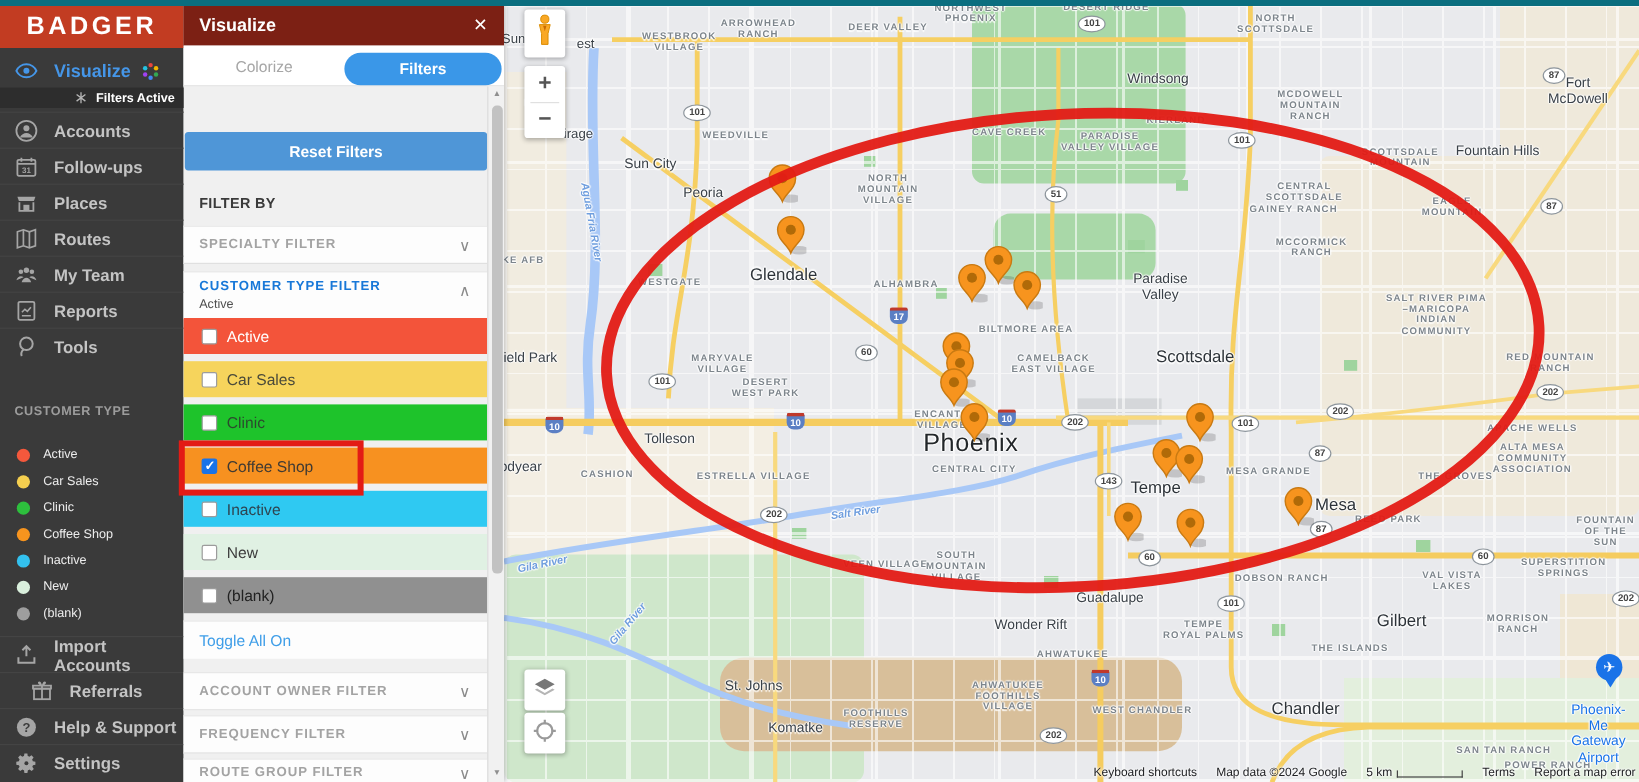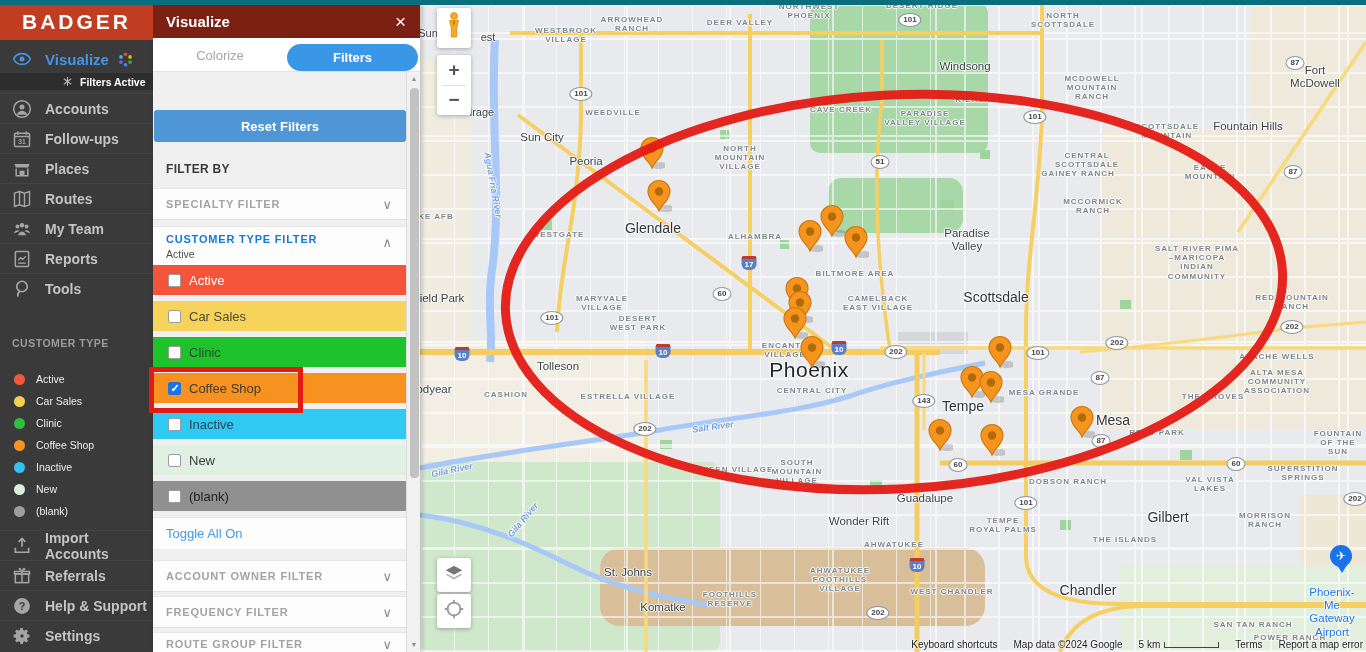--- a/index.html
+++ b/index.html
@@ -248,21 +248,21 @@
         <div class="map-label k-d" data-interactable="false" style="left: 365px; top: 350px;">ENCANTO
 VILLAGE</div>
         <div class="map-label k-d" data-interactable="false" style="left: 857px; top: 357px;">APACHE WELLS</div>
         <div class="map-label k-c" data-interactable="false" style="left: 138px; top: 367px;">Tolleson</div>
         <div class="map-label k-xl" data-interactable="false" style="left: 389px; top: 370px;">Phoenix</div>
         <div class="map-label k-d" data-interactable="false" style="left: 857px; top: 382px;">ALTA MESA
 COMMUNITY
 ASSOCIATION</div>
         <div class="map-label k-c" data-interactable="false" style="left: 14px; top: 390px;">odyear</div>
         <div class="map-label k-d" data-interactable="false" style="left: 392px; top: 391px;">CENTRAL CITY</div>
-        <div class="map-label k-d" data-interactable="false" style="left: 624px; top: 393px;">MESA GRANDE</div>
+        <div class="map-label k-d" data-interactable="false" style="left: 637px; top: 393px;">MESA GRANDE</div>
         <div class="map-label k-d" data-interactable="false" style="left: 86px; top: 395px;">CASHION</div>
         <div class="map-label k-d" data-interactable="false" style="left: 208px; top: 397px;">ESTRELLA VILLAGE</div>
         <div class="map-label k-d" data-interactable="false" style="left: 793px; top: 397px;">THE GROVES</div>
         <div class="map-label k-lg" data-interactable="false" style="left: 543px; top: 406px;">Tempe</div>
         <div class="map-label k-lg" data-interactable="false" style="left: 693px; top: 420px;">Mesa</div>
         <div class="map-label k-d" data-interactable="false" style="left: 737px; top: 433px;">REED PARK</div>
         <div class="map-label k-d" data-interactable="false" style="left: 918px; top: 443px;">FOUNTAIN
 OF THE SUN</div>
         <div class="map-label k-d" data-interactable="false" style="left: 318px; top: 470px;">VEEN VILLAGE</div>
         <div class="map-label k-d" data-interactable="false" style="left: 377px; top: 472px;">SOUTH
@@ -635,21 +635,21 @@
     </div>
     <div class="side-item" data-interactable="true" style="top: 530px;">
       <span class="side-ico" data-interactable="false">
         <svg viewBox="0 0 24 24">
           <path d="M12 3v10M8 7l4-4 4 4" fill="none" stroke="currentColor" stroke-width="2"></path>
           <path d="M4 14v5.5h16V14" fill="none" stroke="currentColor" stroke-width="2"></path>
         </svg>
       </span>
       <span class="side-lbl" data-interactable="false">Import Accounts</span>
     </div>
-    <div class="side-item" data-interactable="true" style="top: 560px;">
+    <div class="side-item" data-interactable="true" style="top: 560px; padding-left: 13px;">
       <span class="side-ico" data-interactable="false">
         <svg viewBox="0 0 24 24">
           <rect x="4" y="9.5" width="16" height="10.5" fill="none" stroke="currentColor" stroke-width="1.8"></rect>
           <path d="M3 6.5h18v3H3zM12 6v14" stroke="currentColor" stroke-width="1.8" fill="none"></path>
           <path d="M12 6c-4 .2-5.2-3.8-2.6-3.8C11.2 2.2 12 6 12 6zm0 0c4 .2 5.2-3.8 2.6-3.8C12.8 2.2 12 6 12 6z" fill="currentColor"></path>
         </svg>
       </span>
       <span class="side-lbl" data-interactable="false">Referrals</span>
     </div>
     <div class="side-item" data-interactable="true" style="top: 590px;">

